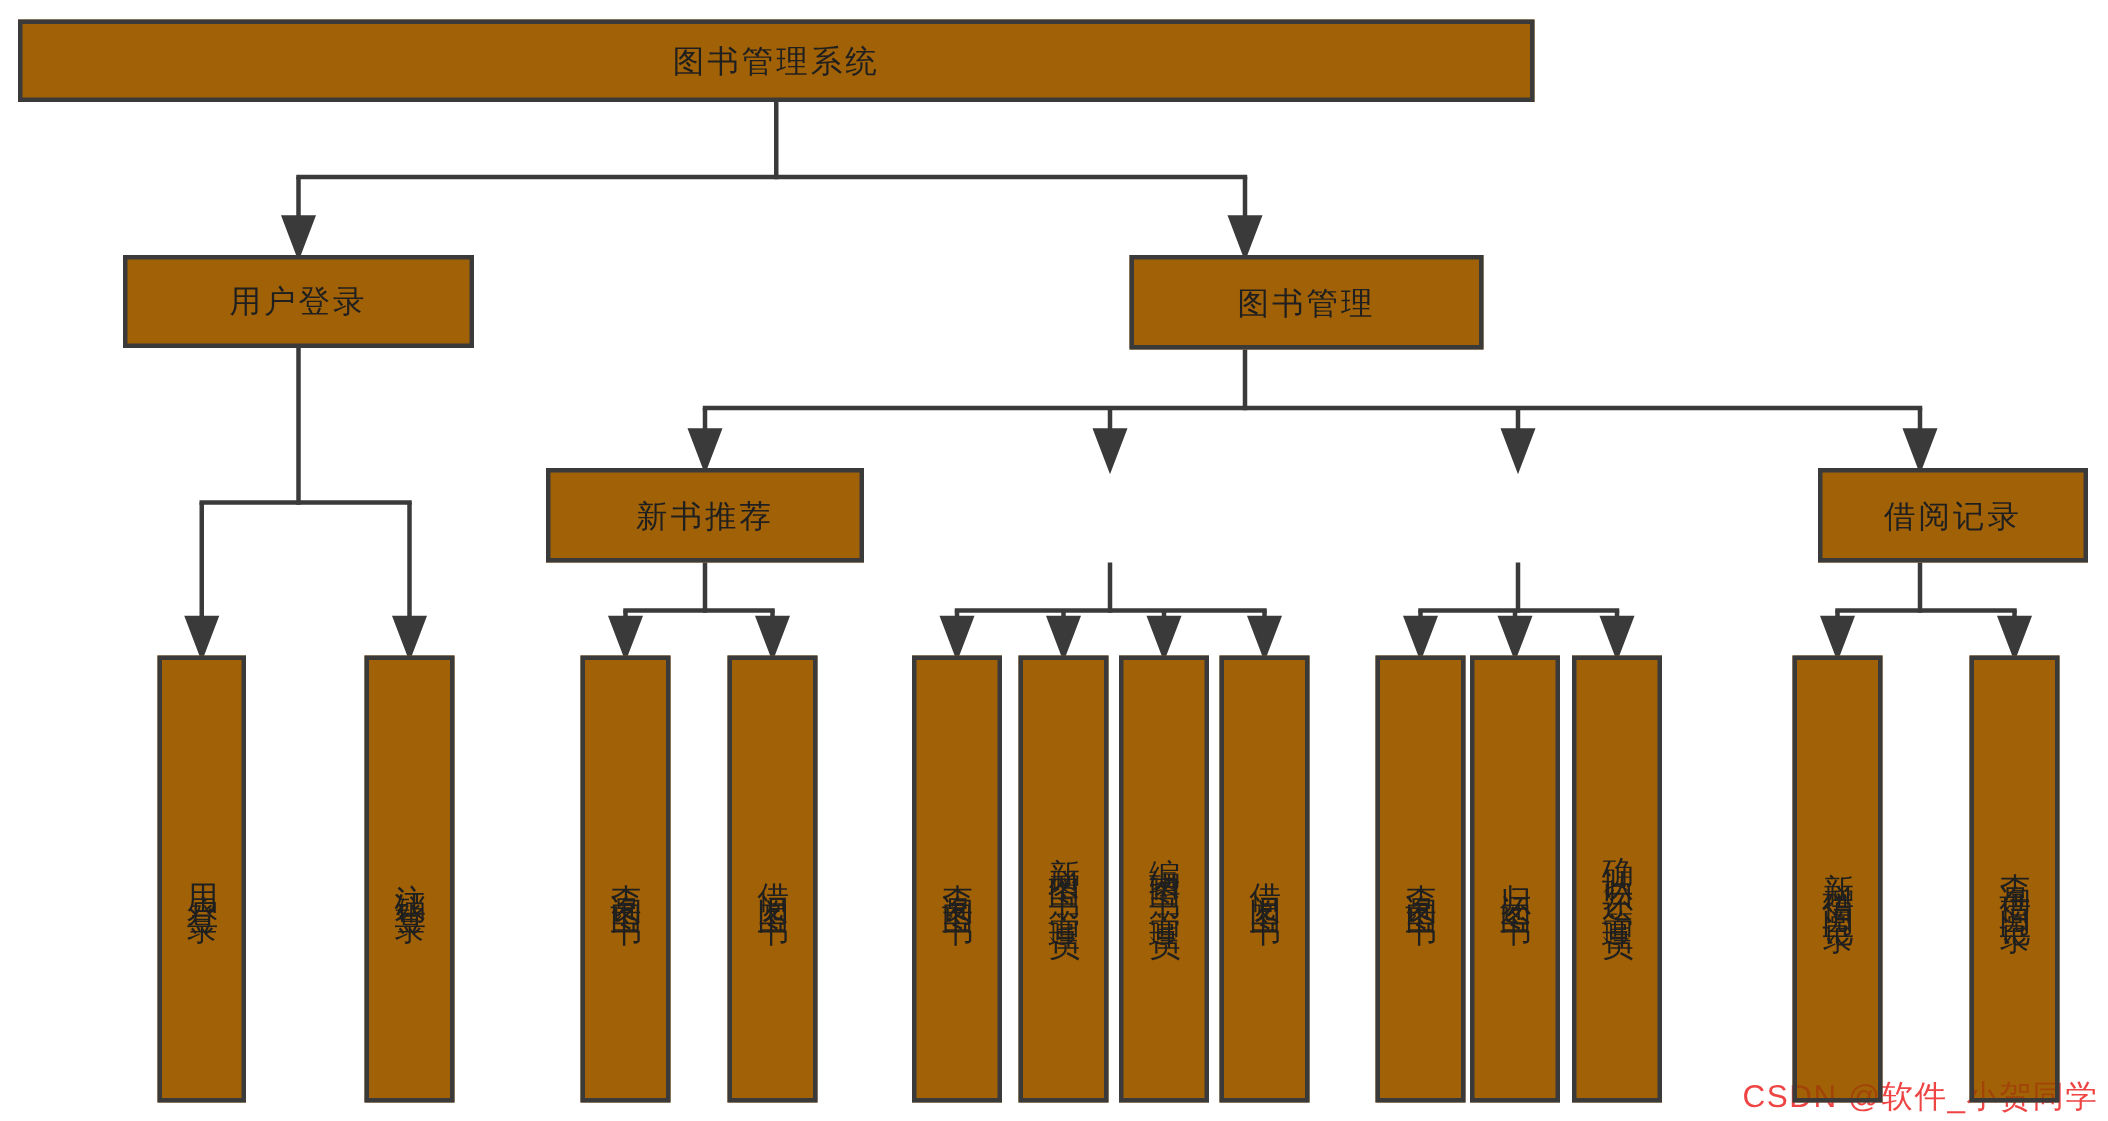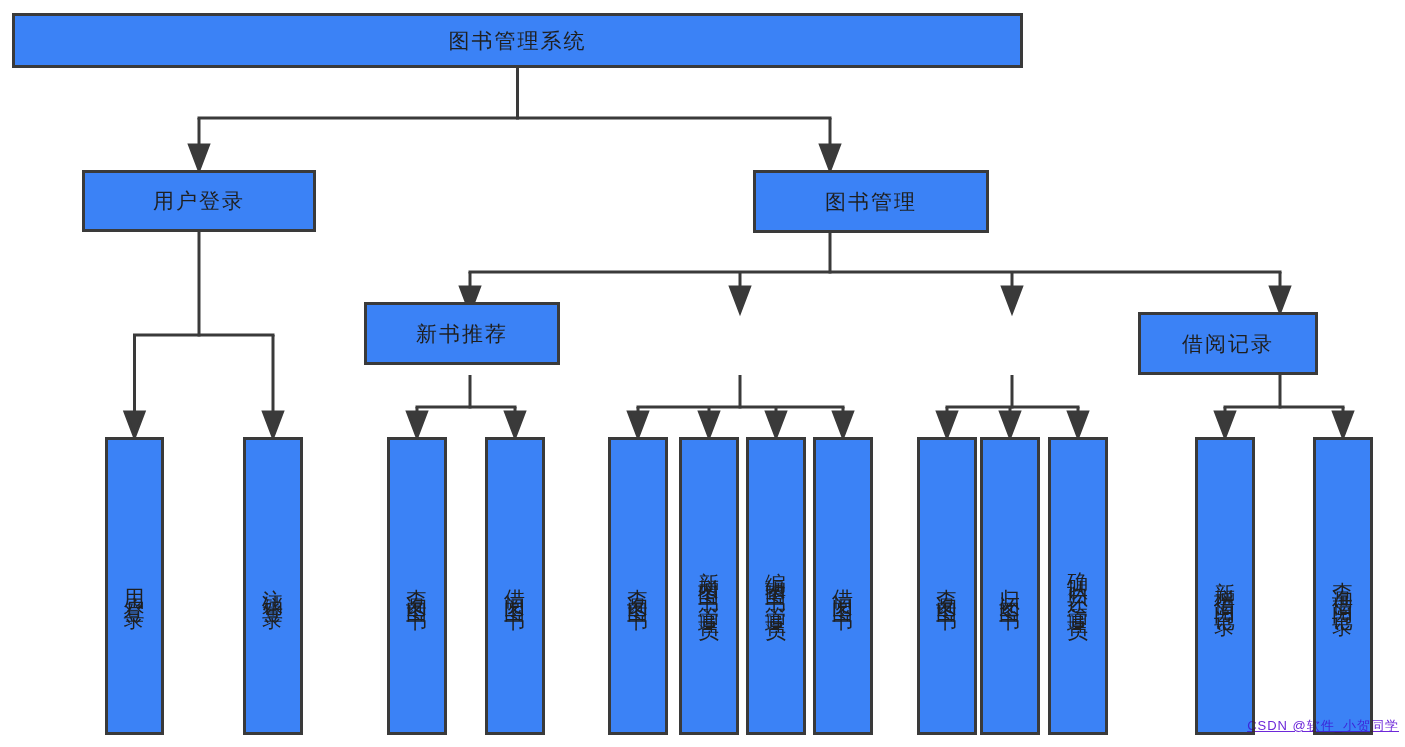--- a/index.html
+++ b/index.html
@@ -18,21 +18,21 @@
   .connectors {
     position: absolute;
     left: 0;
     top: 0;
     pointer-events: none;
   }
   .box {
     position: absolute;
     box-sizing: border-box;
     border: 3px solid #3a3a3a;
-    background: #3b82f6;
+    background: #a16207;
     display: flex;
     align-items: center;
     justify-content: center;
     color: #1f1f1f;
   }
   .box.h span {
     font-size: 21px;
     letter-spacing: 2px;
     white-space: nowrap;
   }
@@ -40,27 +40,26 @@
     writing-mode: vertical-rl;
     text-orientation: mixed;
     font-size: 21px;
     letter-spacing: 7px;
     line-height: 1;
   }
   .watermark {
     position: absolute;
     top: 717px;
     right: 6px;
-    font-size: 13px;
-    color: #6d28d9;
+    font-size: 21px;
+    color: #ef4444;
     letter-spacing: 1px;
     mix-blend-mode: darken;
     white-space: nowrap;
     z-index: 5;
-    text-decoration: underline;
   }
 </style>
 </head>
 <body>
 
 <div class="canvas">
 
   <svg class="connectors" width="1405" height="747" viewBox="0 0 1405 747">
     <g stroke="#3a3a3a" stroke-width="3" fill="#3a3a3a">
 
@@ -132,24 +131,24 @@
     <span>图书管理系统</span>
   </div>
 
   <div class="box h" style="left:82px;top:170px;width:234px;height:62px">
     <span>用户登录</span>
   </div>
   <div class="box h" style="left:753px;top:170px;width:236px;height:63px">
     <span>图书管理</span>
   </div>
 
-  <div class="box h" style="left:364px;top:302px;width:196px;height:63px">
+  <div class="box h" style="left:364px;top:312px;width:212px;height:63px">
     <span>新书推荐</span>
   </div>
-  <div class="box h" style="left:1138px;top:312px;width:180px;height:63px">
+  <div class="box h" style="left:1212px;top:312px;width:180px;height:63px">
     <span>借阅记录</span>
   </div>
 
   <div class="box v" style="left:105px;top:437px;width:59px;height:298px">
     <span>用户登录</span>
   </div>
   <div class="box v" style="left:243px;top:437px;width:60px;height:298px">
     <span>注销登录</span>
   </div>
 

